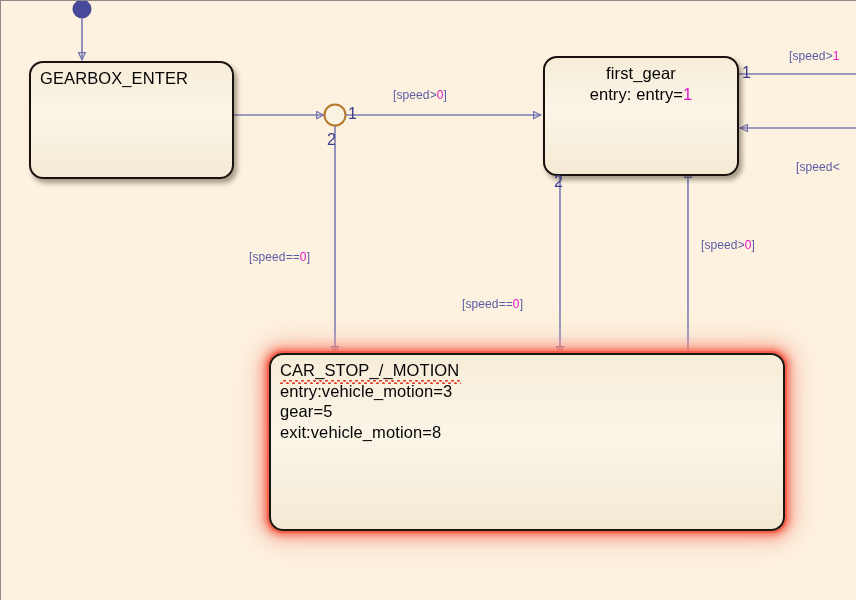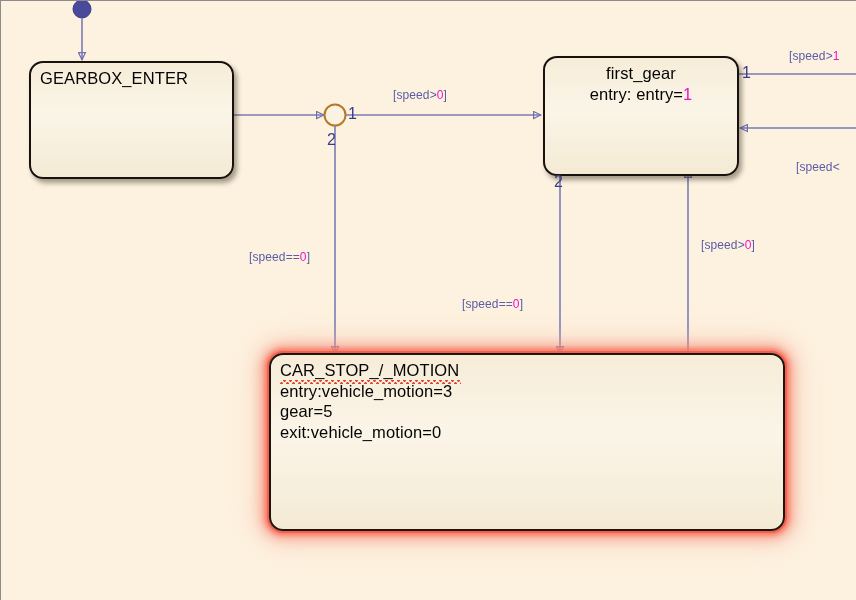--- a/index.html
+++ b/index.html
@@ -163,21 +163,21 @@
 
   <div class="state" style="left:542px; top:55px; width:196px; height:120px;text-align:center;">
     <div class="state-label">first_gear</div>
     <div class="state-label"><span>entry: entry=</span><span class="magenta">1</span></div>
   </div>
 
   <div class="state error" style="left:268px; top:352px; width:516px; height:178px;">
     <div class="state-label"><span class="squiggle-title">CAR_STOP_/_MOTION</span></div>
     <div class="state-label">entry:vehicle_motion=3</div>
     <div class="state-label">gear=5</div>
-    <div class="state-label">exit:vehicle_motion=0</div>
+    <div class="state-label">exit:vehicle_motion=8</div>
   </div>
 
   <div class="onum" style="left:347px; top:105px;">1</div>
   <div class="onum" style="left:326px; top:131px;">2</div>
 
   <div class="onum" style="left:741px; top:64px;">1</div>
   <div class="onum" style="left:553px; top:173px;">2</div>
 
   <div class="tlabel" style="left:392px; top:86px;"><span>[speed&gt;</span><span class="magenta">0</span><span>]</span></div>
 

